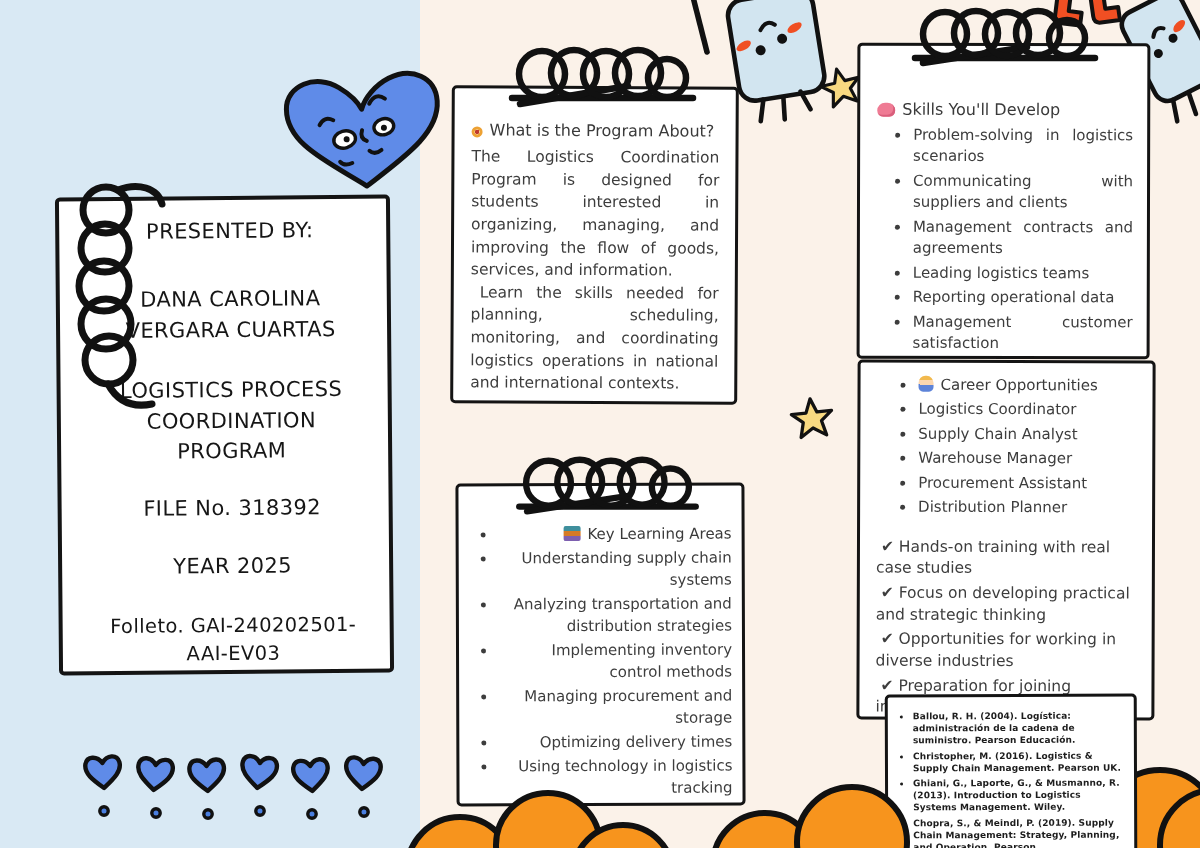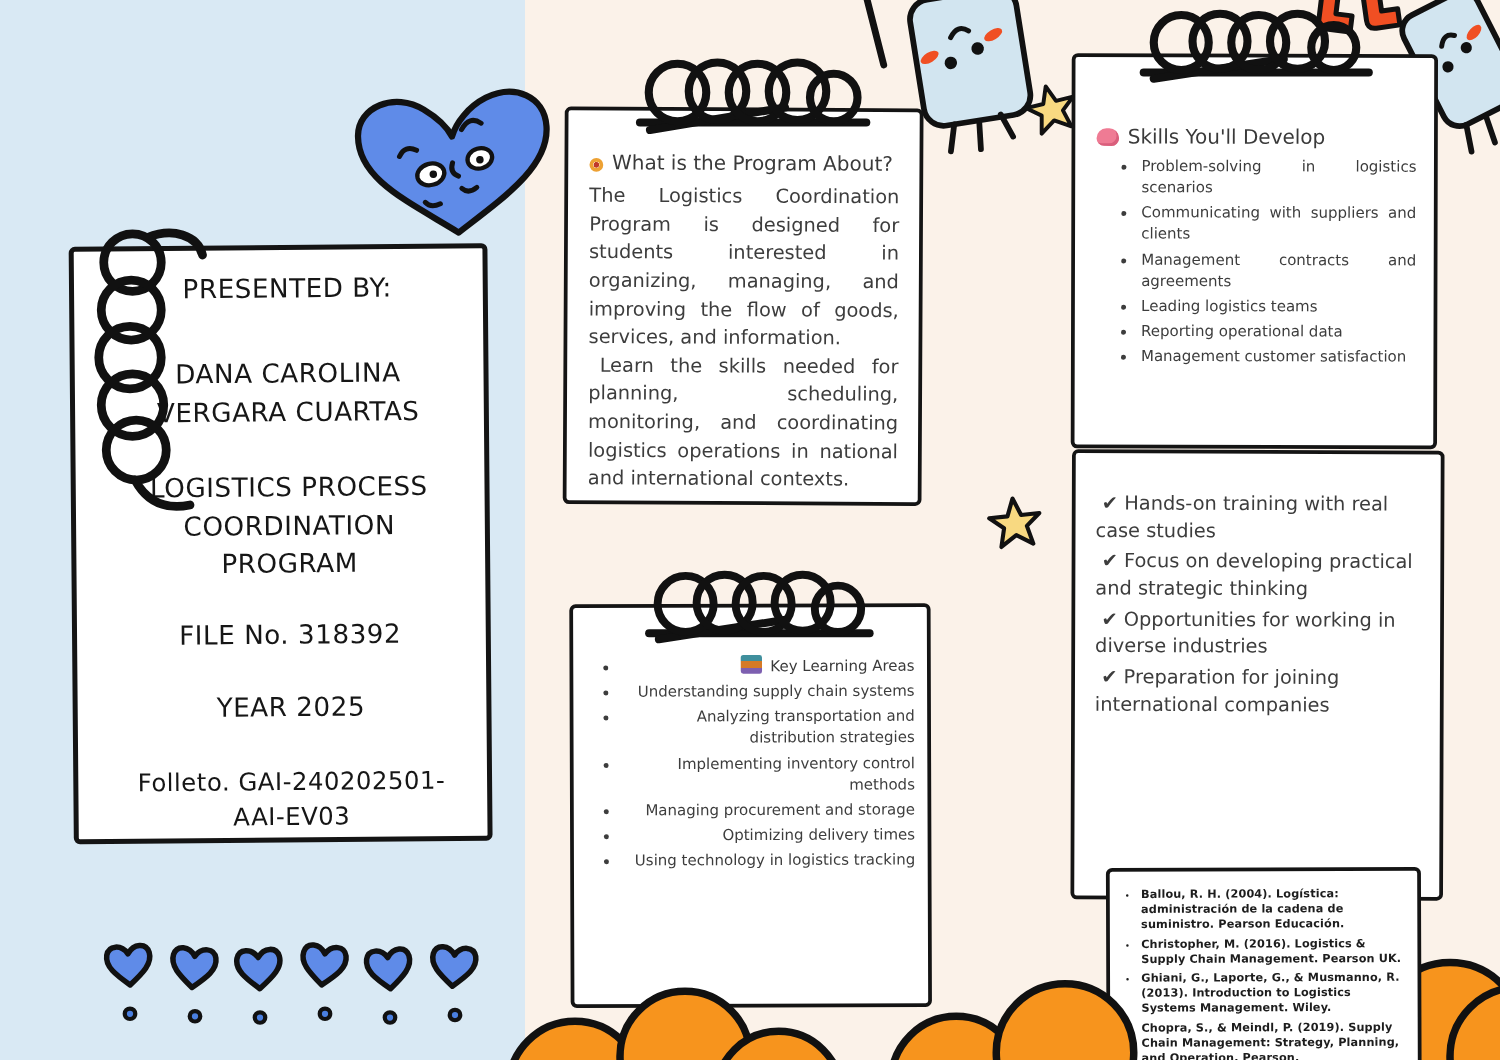--- a/index.html
+++ b/index.html
@@ -39,21 +39,21 @@
   #card-about    { left:451px; top:86px;  width:287px; height:318px; transform:rotate(0.3deg);  padding:32px 16px 14px 17px; }
   #card-learning { left:456px; top:483px; width:289px; height:323px; transform:rotate(-0.2deg); padding:38px 10px 12px 10px; }
   #card-skills   { left:857px; top:43px;  width:293px; height:316px; transform:rotate(0.15deg); padding:54px 14px 12px 17px; }
   #card-career   { left:857px; top:360px; width:298px; height:360px; transform:rotate(0.2deg);  padding:12px 14px 12px 16px; }
   #card-refs     { left:885px; top:694px; width:252px; height:160px; transform:rotate(-0.2deg); padding:14px 10px 10px 8px; z-index:4; }
 
   .card-title { font-size:16px; color:#3a3a3a; margin-bottom:6px; }
   .body-text  { font-size:15.5px; line-height:1.46; color:#3d3d3d; text-align:justify; }
   .body-text + .body-text { text-indent:9px; }
 
-  ul.bullets { list-style:disc outside; margin:0; color:#3d3d3d; font-size:12px; line-height:1.43; }
+  ul.bullets { list-style:disc outside; margin:0; color:#3d3d3d; font-size:15px; line-height:1.43; }
   ul.bullets li { margin-bottom:3px; padding-left:2px; }
   #card-learning ul.bullets { padding-left:28px;text-align:right; }
   #card-skills   ul.bullets { padding-left:34px; text-align:justify; }
   #card-career   ul.bullets { padding-left:40px; }
   li.list-title { color:#3a3a3a; }
 
   .why-block { margin-top:18px; font-size:15.5px; line-height:1.4; color:#3d3d3d; }
   .why-title { margin-bottom:2px; }
   .why-items div { margin-bottom:3px; text-indent:5px; }
 
@@ -193,20 +193,28 @@
         <li>Problem-solving in logistics scenarios</li>
         <li>Communicating with suppliers and clients</li>
         <li>Management contracts and agreements</li>
         <li>Leading logistics teams</li>
         <li>Reporting operational data</li>
         <li>Management customer satisfaction</li>
       </ul>
   </section>
 
   <section class="card" id="card-career">
+    <ul class="bullets">
+      <li class="list-title"><span class="icon" data-icon="office-worker"></span><span>Career Opportunities</span></li>
+    <li>Logistics Coordinator</li>
+        <li>Supply Chain Analyst</li>
+        <li>Warehouse Manager</li>
+        <li>Procurement Assistant</li>
+        <li>Distribution Planner</li>
+      </ul>
     <div class="why-block">
       <div class="why-items">
           <div>✔ Hands-on training with real case studies</div>
           <div>✔ Focus on developing practical and strategic thinking</div>
           <div>✔ Opportunities for working in diverse industries</div>
           <div>✔ Preparation for joining international companies</div>
         </div>
     </div>
   </section>
 

